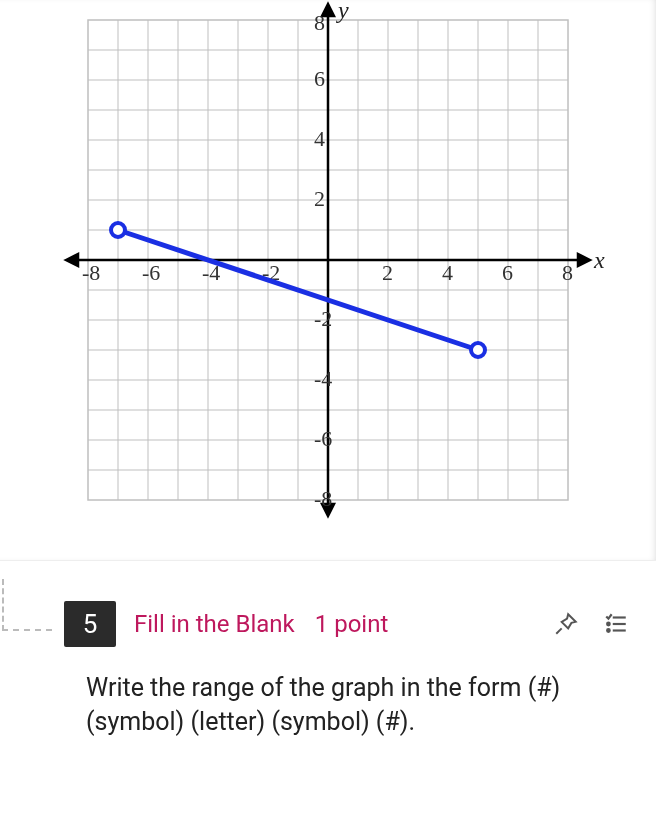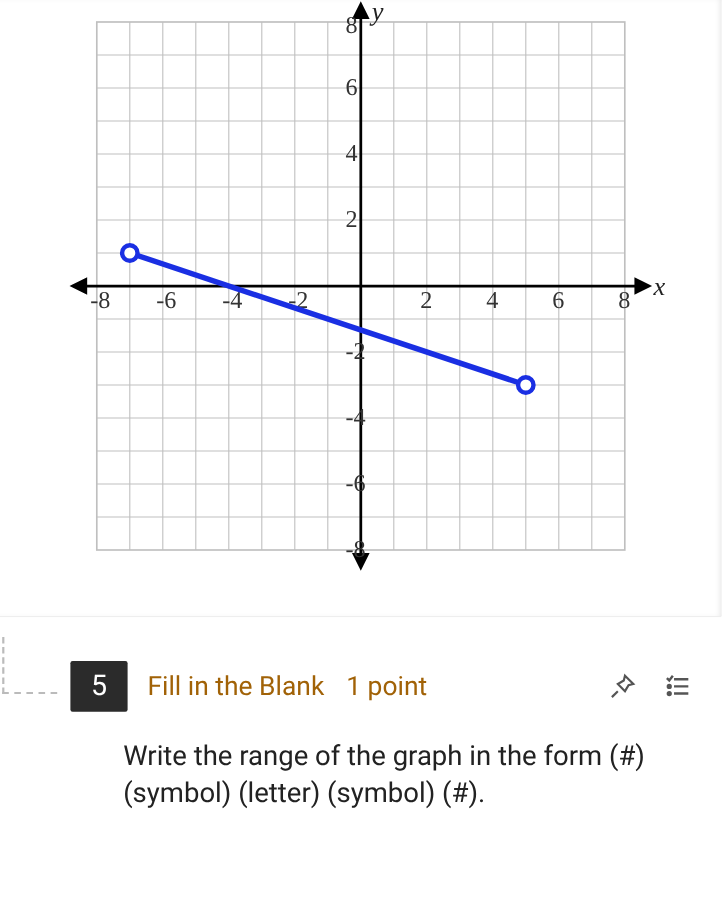--- a/index.html
+++ b/index.html
@@ -64,21 +64,21 @@
     font-size: 26px;
     width: 52px;
     height: 46px;
     display: flex;
     align-items: center;
     justify-content: center;
     border-radius: 2px;
     margin-left: 40px;
   }
   .qmeta {
-    color: #a16207;
+    color: #be185d;
     font-size: 24px;
     flex: 1;
   }
   .meta-type { margin-right: 14px; }
   .right-icons {
     display: flex;
     align-items: center;
     gap: 18px;
     color: #555;
     font-size: 26px;
@@ -89,21 +89,20 @@
     align-items: center;
     justify-content: center;
     width: 32px;
     height: 32px;
   }
   .prompt {
     padding: 24px 28px 0 86px;
     font-size: 25px;
     line-height: 1.35;
     color: #222;
-    margin-left: 26px;
   }
 </style>
 </head>
 <body>
 
 <div class="frame">
 
   <div class="graph-holder">
     <svg class="graph-svg" viewBox="0 0 580 540">
 

